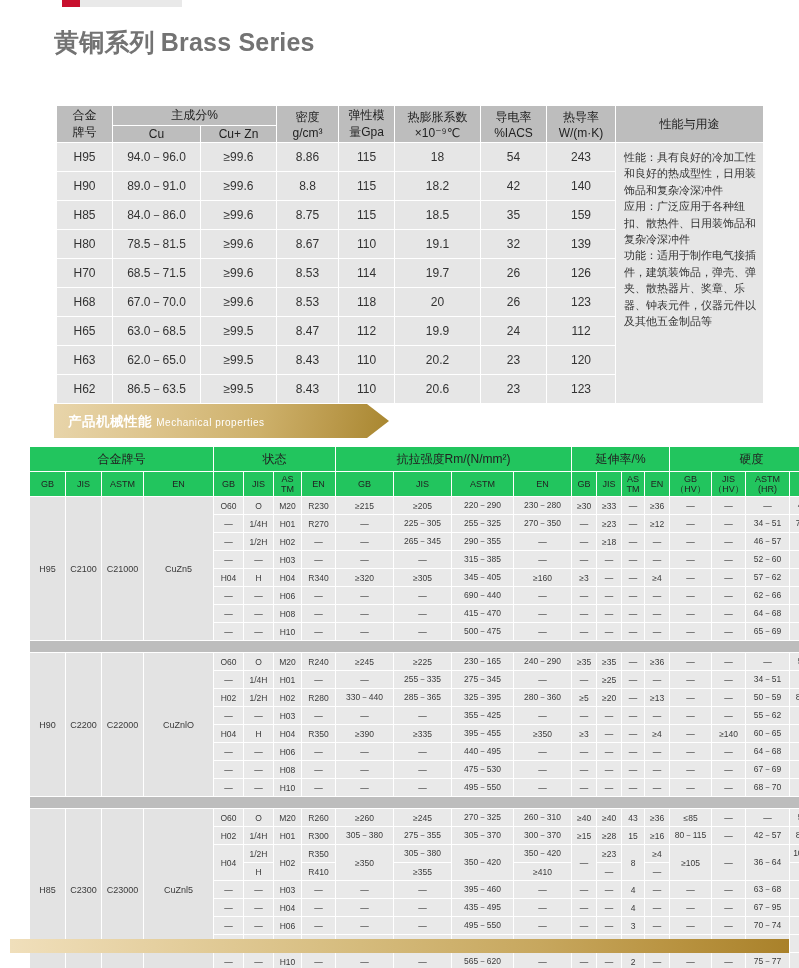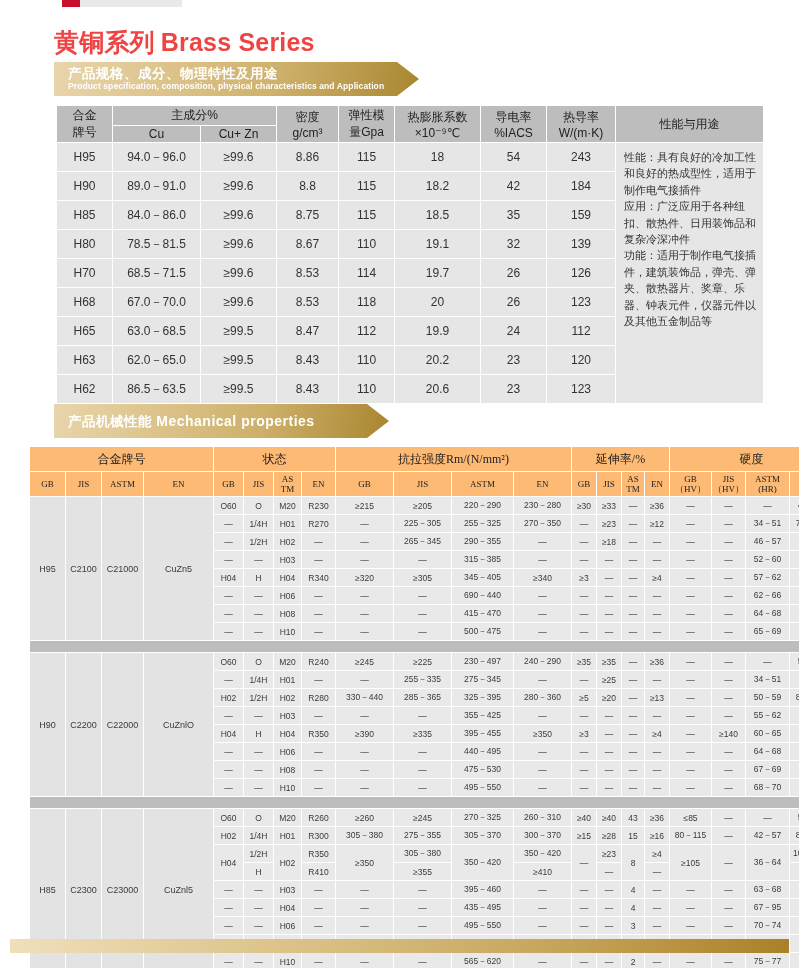--- a/index.html
+++ b/index.html
@@ -11,49 +11,49 @@
   .page{position:relative;width:799px;height:968px;overflow:hidden;}
 
   
   .top-mark{position:absolute;left:62px;top:0px;width:120px;height:7px;
     background:linear-gradient(90deg,#c8102e 0 18px,#e9e9e9 18px 120px);}
   .top-rule2{position:absolute;left:10px;top:12px;width:779px;height:3px;
     background:linear-gradient(90deg,#eadcb8 0%,#d8c característica 0,#d6bd85 20%,#f1e6cb 38%,#cdae6e 55%,#e6d5ad 72%,#c69e51 90%,#b08a38 100%);}
 
   
   .doc-title{position:absolute;left:54px;top:26px;font-size:25px;font-weight:bold;
-    color:#ef4444;letter-spacing:0.2px;white-space:nowrap;}
+    color:#737373;letter-spacing:0.2px;white-space:nowrap;}
   .doc-title .en{margin-left:6px;}
 
   
   .banner{position:absolute;height:34px;color:#ffffff;}
   .banner-bg{position:absolute;inset:0;
     background:linear-gradient(100deg,#e8d5ab 0%,#ddc48c 30%,#cdb06a 62%,#bb9a4c 82%,#a8862f 100%);
     clip-path:polygon(0 0, calc(100% - 22px) 0, 100% 50%, calc(100% - 22px) 100%, 0 100%);}
   .banner .b-cn{position:absolute;left:14px;top:3px;font-size:13.5px;font-weight:bold;
     letter-spacing:0.5px;white-space:nowrap;}
   .banner .b-en{position:absolute;left:14px;top:19px;font-size:8.5px;font-weight:bold;
     letter-spacing:0.1px;white-space:nowrap;}
   .banner.one-line .b-cn{top:9px;}
-  .banner.one-line .b-en-inline{font-size:14px;font-weight:bold;}
+  .banner.one-line .b-en-inline{font-size:10px;font-weight:normal;}
 
   
   table{border-collapse:collapse;table-layout:fixed;}
   .t1,.t2{position:absolute;}
   .t1 td,.t1 th,.t2 td,.t2 th{
     border:1px solid #ffffff;
     text-align:center;vertical-align:middle;
     color:#333333;font-weight:normal;
   }
   .t1 th{background:#bdbdbd;font-size:12px;color:#222;}
   .t1 td{background:#e6e6e6;font-size:12px;height:26px;}
   .t1 td.desc{background:#e6e6e6;text-align:left;vertical-align:top;
     font-size:11px;line-height:16.4px;padding:6px 7px 4px 8px;color:#333;}
 
-  .t2 th{background:#fdba74;font-size:9px;color:#222;line-height:10px;padding:2px 0;font-family:Liberation Serif, serif;}
+  .t2 th{background:#22c55e;font-size:9px;color:#222;line-height:10px;padding:2px 0;}
   .t2 th.grp{font-size:12px;height:20px;}
   .t2 td{background:#e9e9e9;font-size:8.5px;height:15px;color:#3a3a3a;}
   .t2 td.mat{background:#e3e3e3;font-size:9px;}
   .t2 tr.sep td{background:#bdbdbd;height:9px;border:1px solid #ffffff;}
   .dash{color:#9a9a9a;}
 
   
   .footer-bar{position:absolute;left:10px;top:939px;width:779px;height:14px;
     background:linear-gradient(90deg,#f0dfbb 0%,#e3cd9b 22%,#d5bb7c 45%,#c7a75e 68%,#b8923f 86%,#a9812a 100%);}
 </style>
@@ -62,25 +62,20 @@
 
 <div class="page">
 
   <div class="top-mark"></div>
   <div class="top-rule2"></div>
 
   <div class="doc-title">
     <span>黄铜系列</span><span class="en">Brass Series</span>
   </div>
 
-  <div class="banner" style="left:54px;top:62px;width:365px;">
-    <div class="banner-bg"></div>
-    <div class="b-cn">产品规格、成分、物理特性及用途</div>
-    <div class="b-en">Product specification, composition, physical characteristics and Application</div>
-  </div>
 
   <table class="t1" style="left:56px;top:105px;width:707px;">
     <colgroup>
       <col style="width:56px">
         <col style="width:88px">
         <col style="width:76px">
         <col style="width:62px">
       <col style="width:56px">
         <col style="width:86px">
         <col style="width:66px">
@@ -125,34 +120,34 @@
         <tr>
           <td>H95</td>
           <td>94.0－96.0</td>
           <td>≥99.6</td>
           <td>8.86</td>
           <td>115</td>
           <td>18</td>
           <td>54</td>
           <td>243</td>
           <td class="desc" rowspan="9">
-            <div>性能：具有良好的冷加工性和良好的热成型性，适用于制作电气接插件</div>
+            <div>性能：具有良好的冷加工性和良好的热成型性，日用装饰品和复杂冷深冲件</div>
             <div>应用：广泛应用于各种纽扣、散热件、日用装饰品和复杂冷深冲件</div>
             <div>功能：适用于制作电气接插件，建筑装饰品，弹壳、弹夹、散热器片、奖章、乐器、钟表元件，仪器元件以及其他五金制品等</div>
           </td>
         </tr>
         <tr>
           <td>H90</td>
           <td>89.0－91.0</td>
           <td>≥99.6</td>
           <td>8.8</td>
           <td>115</td>
           <td>18.2</td>
           <td>42</td>
-          <td>184</td>
+          <td>140</td>
         </tr>
         <tr>
           <td>H85</td>
           <td>84.0－86.0</td>
           <td>≥99.6</td>
           <td>8.75</td>
           <td>115</td>
           <td>18.5</td>
           <td>35</td>
           <td>159</td>
@@ -378,21 +373,21 @@
           <td class="dash">—</td>
         </tr>
         <tr>
           <td>H04</td>
           <td>H</td>
           <td>H04</td>
           <td>R340</td>
           <td>≥320</td>
           <td>≥305</td>
           <td>345－405</td>
-          <td>≥340</td>
+          <td>≥160</td>
           <td>≥3</td>
           <td class="dash">—</td>
           <td class="dash">—</td>
           <td>≥4</td>
           <td class="dash">—</td>
           <td class="dash">—</td>
           <td>57－62</td>
           <td>≥110</td>
         </tr>
         <tr>
@@ -456,21 +451,21 @@
           <td class="mat" rowspan="8">H90</td>
           <td class="mat" rowspan="8">C2200</td>
           <td class="mat" rowspan="8">C22000</td>
           <td class="mat" rowspan="8">CuZnlO</td>
           <td>O60</td>
           <td>O</td>
           <td>M20</td>
           <td>R240</td>
           <td>≥245</td>
           <td>≥225</td>
-          <td>230－497</td>
+          <td>230－165</td>
           <td>240－290</td>
           <td>≥35</td>
           <td>≥35</td>
           <td class="dash">—</td>
           <td>≥36</td>
           <td class="dash">—</td>
           <td class="dash">—</td>
           <td class="dash">—</td>
           <td>50－80</td>
         </tr>

